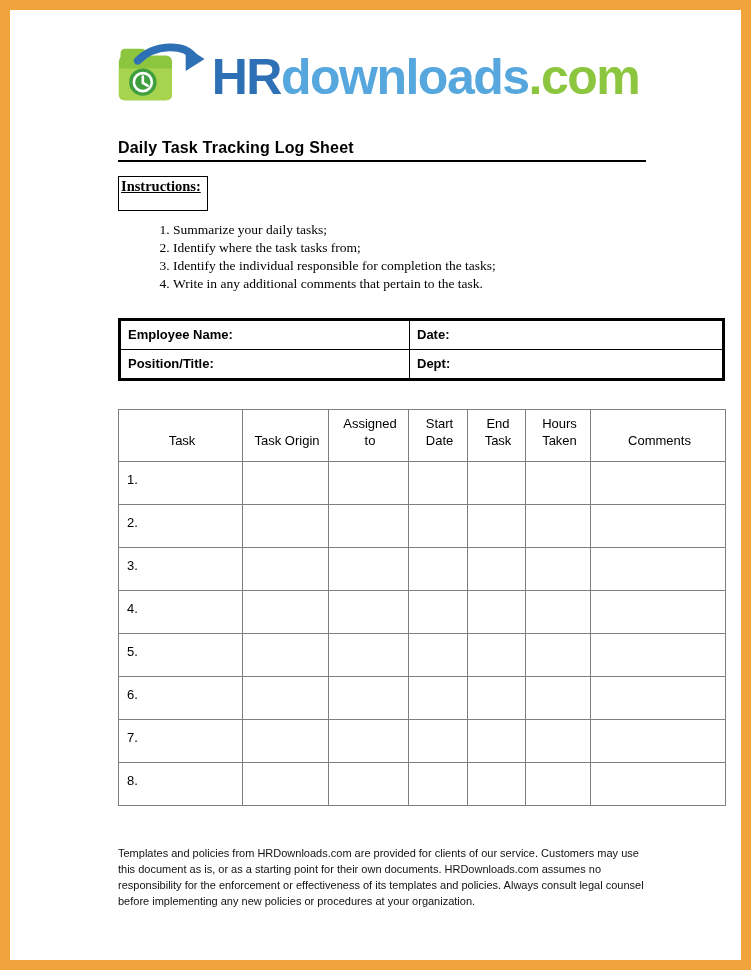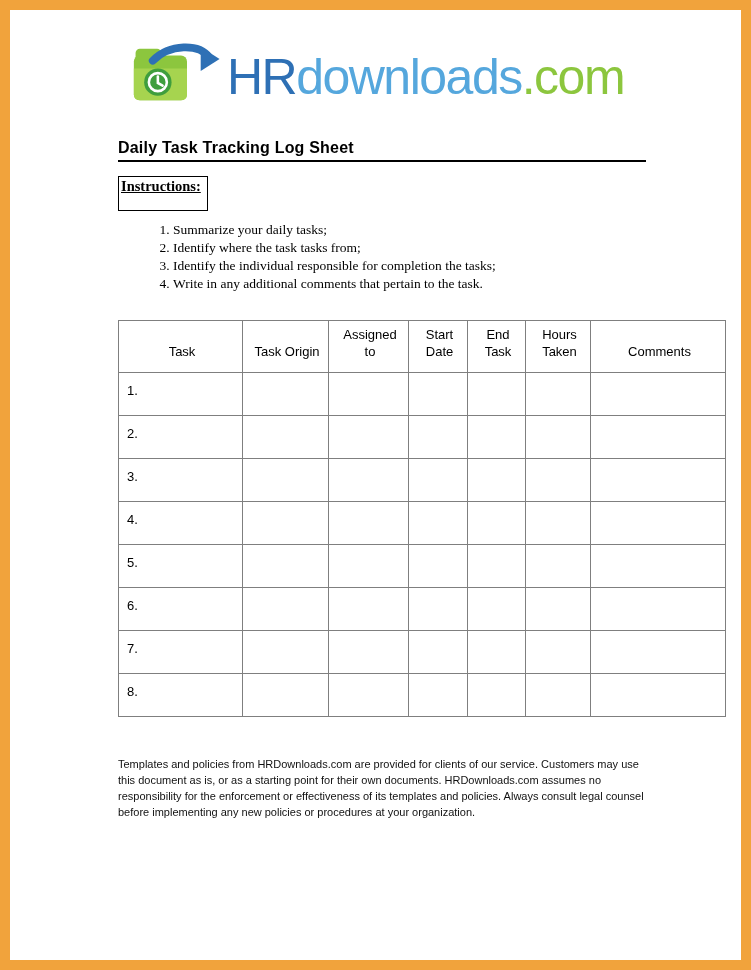--- a/index.html
+++ b/index.html
@@ -17,21 +17,21 @@
     overflow: hidden;
   }
 
   
   .logo {
     margin-top: 30px;
     display: flex; align-items: center; justify-content: center;
   }
   .logo svg { display: block; margin-right: 4px; }
   .logo-text {
-    font-size: 50px; font-weight: normal; letter-spacing: -1.5px;
+    font-size: 50px; font-weight: bold; letter-spacing: -1.5px;
     line-height: 1;
   }
   .logo-hr        { color: #2e70b5; }
   .logo-downloads { color: #55a7dd; }
   .logo-com       { color: #8cc63e; }
 
   
   .content { margin-left: 108px; width: 608px; }
 
   .doc-title {
@@ -140,20 +140,32 @@
       <div>
         <span class="instructions-label">Instructions:</span>
       </div>
       <ol class="instructions-list">
         <li>Summarize your daily tasks;</li>
         <li>Identify where the task tasks from;</li>
         <li>Identify the individual responsible for completion the tasks;</li>
         <li>Write in any additional comments that pertain to the task.</li>
       </ol>
 
+      <table class="info-table">
+        <tbody>
+          <tr>
+            <td class="col-left">Employee Name:</td>
+            <td>Date:</td>
+          </tr>
+          <tr>
+            <td class="col-left">Position/Title:</td>
+            <td>Dept:</td>
+          </tr>
+        </tbody>
+      </table>
 
       <table class="task-table">
         <colgroup>
           <col style="width:124px">
           <col style="width:86px">
           <col style="width:80px">
           <col style="width:59px">
           <col style="width:58px">
           <col style="width:65px">
           <col style="width:135px">

